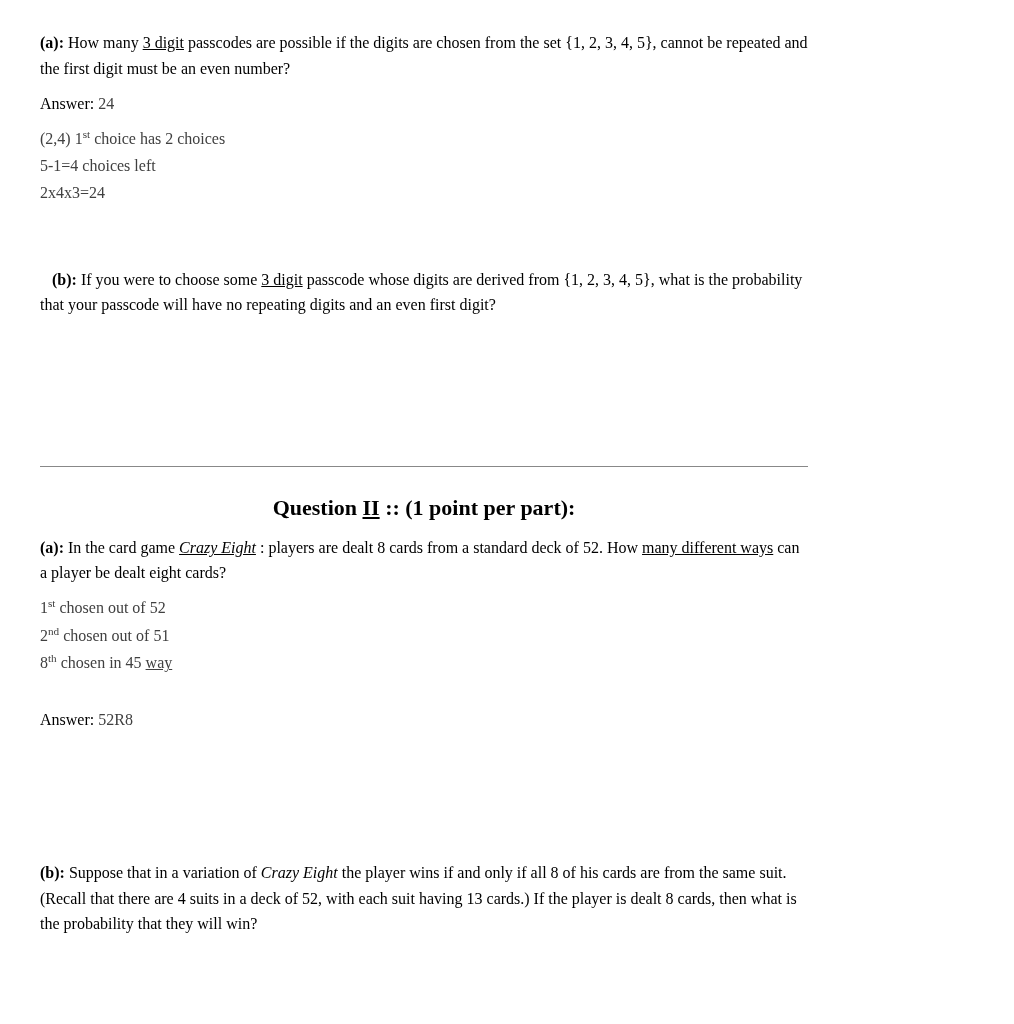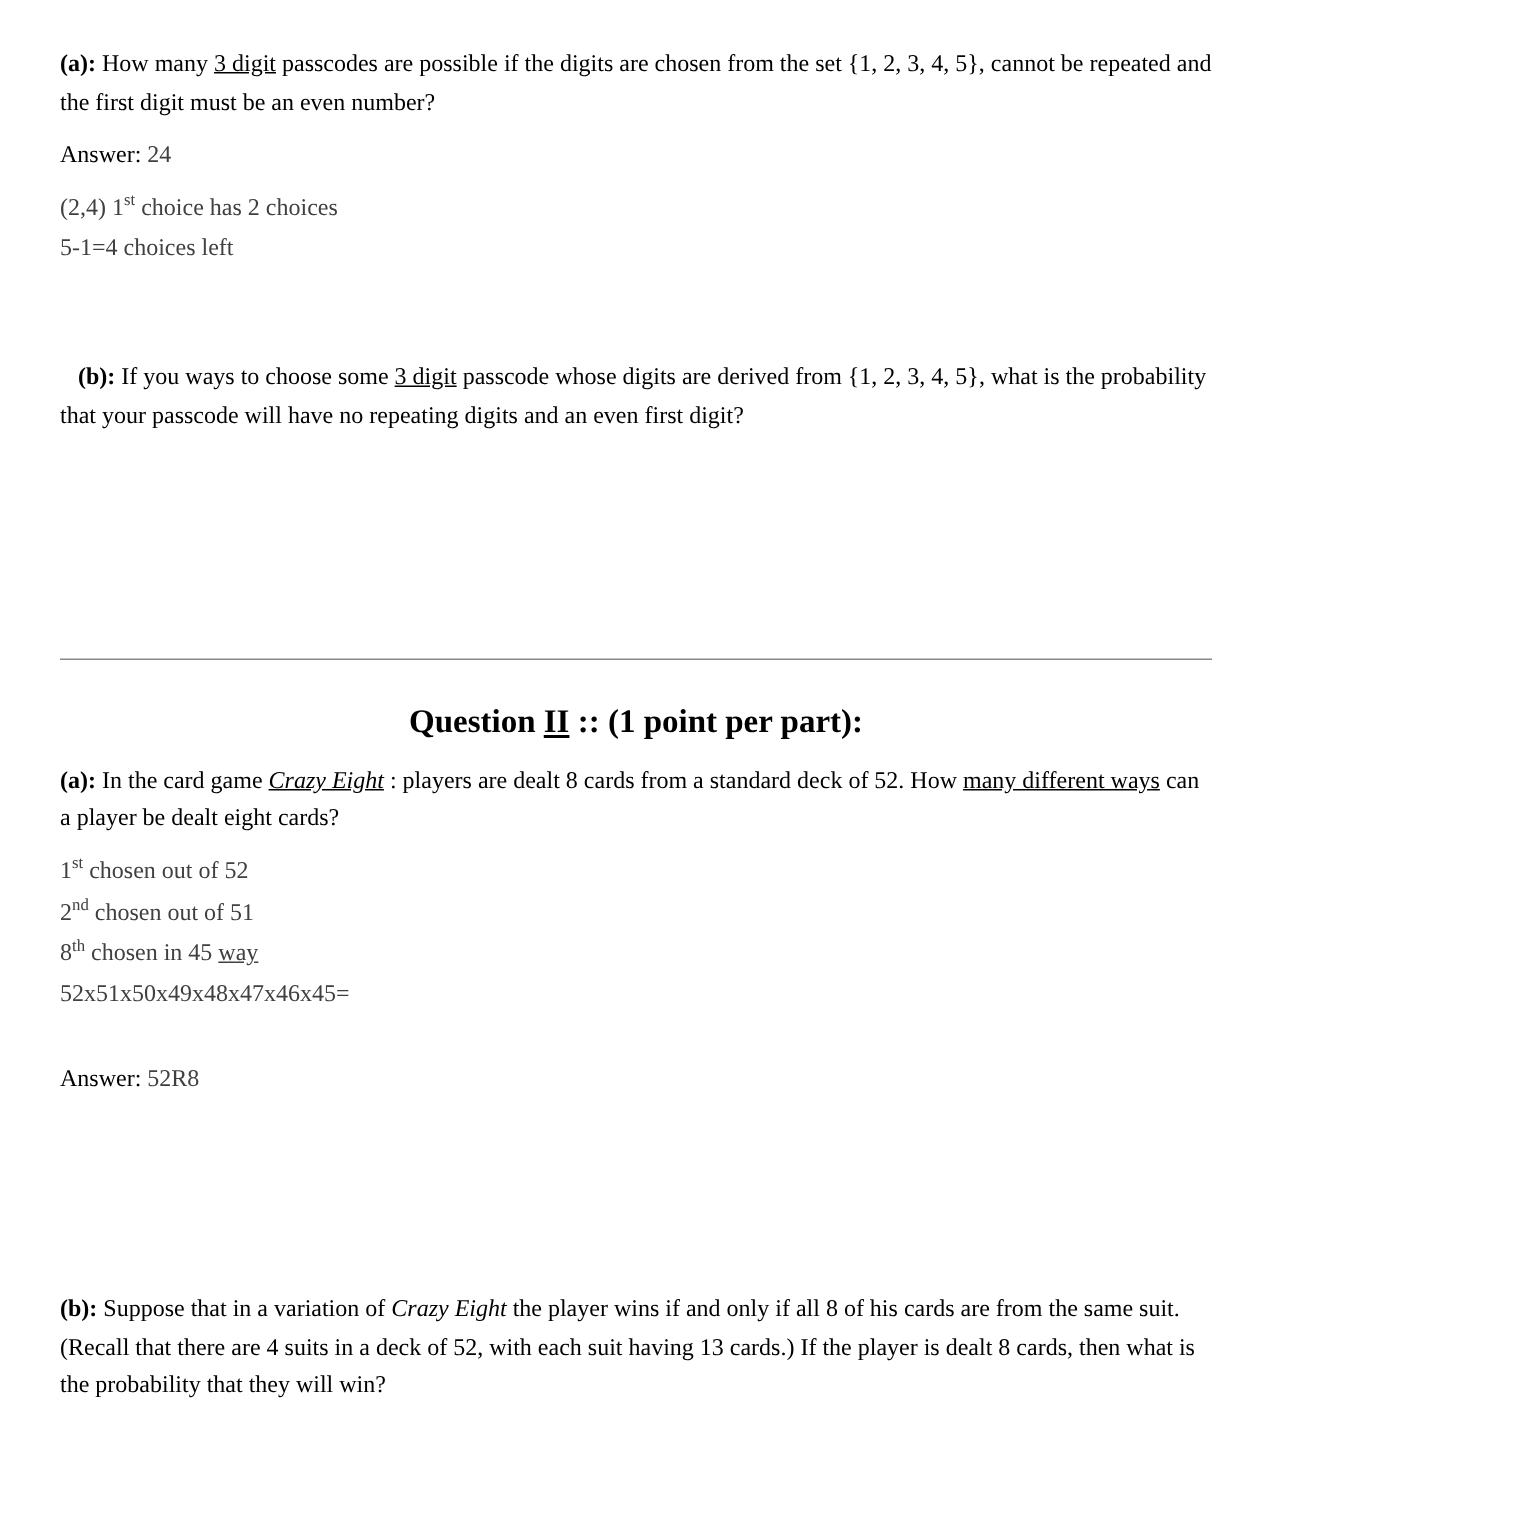--- a/index.html
+++ b/index.html
@@ -104,26 +104,29 @@
       <span>Answer: </span><span class="red-text">24</span>
     </div>
 
     <div class="red-block red-text">
       <div>
         <span>(2,4) 1<sup>st</sup> choice has 2 choices</span>
       </div>
       <div>
         <span>5-1=4 choices left</span>
       </div>
+      <div>
+        <span>2x4x3=24</span>
+      </div>
     </div>
 
     <div class="spacer"></div>
 
     <div class="question-line">
-      &nbsp;&nbsp;&nbsp;<span class="question-label">(b):</span><span> If you ways to choose some </span><span class="underline">3 digit</span><span> passcode whose digits are derived from {1, 2, 3, 4, 5}, what is the probability that your passcode will have no repeating digits and an even first digit?</span>
+      &nbsp;&nbsp;&nbsp;<span class="question-label">(b):</span><span> If you were to choose some </span><span class="underline">3 digit</span><span> passcode whose digits are derived from {1, 2, 3, 4, 5}, what is the probability that your passcode will have no repeating digits and an even first digit?</span>
     </div>
 
     <div class="spacer"></div>
     <div class="spacer"></div>
 
   </div>
 
   <div class="section-bottom">
 
     <div class="question-ii-header">
@@ -137,23 +140,20 @@
     <div class="red-block red-text">
       <div>
         <span>1<sup>st</sup> chosen out of 52</span>
       </div>
       <div>
         <span>2<sup>nd</sup> chosen out of 51</span>
       </div>
       <div>
         <span>8<sup>th</sup> chosen in 45 <span class="underline">way</span></span>
       </div>
-      <div>
-        <span>52x51x50x49x48x47x46x45=</span>
-      </div>
     </div>
 
     <div class="small-spacer"></div>
 
     <div class="answer-line">
       <span>Answer: </span><span class="red-text">52R8</span>
     </div>
 
     <div class="spacer"></div>
     <div class="spacer"></div>

